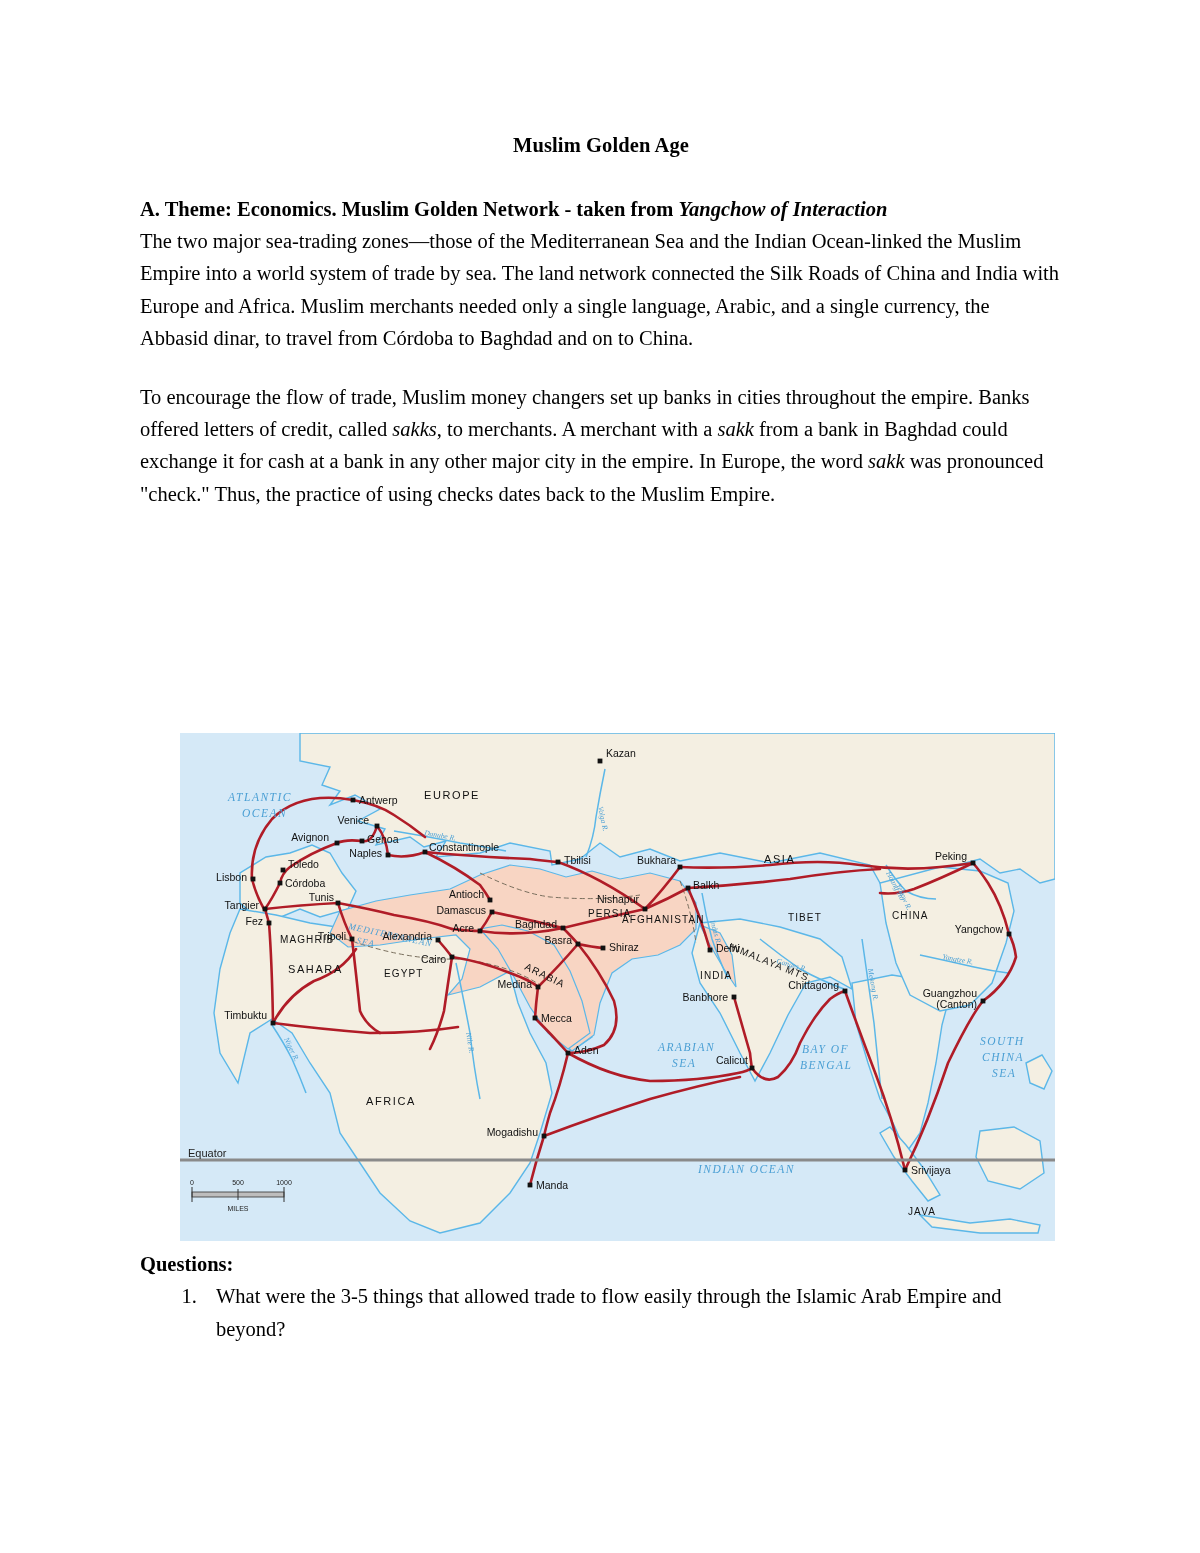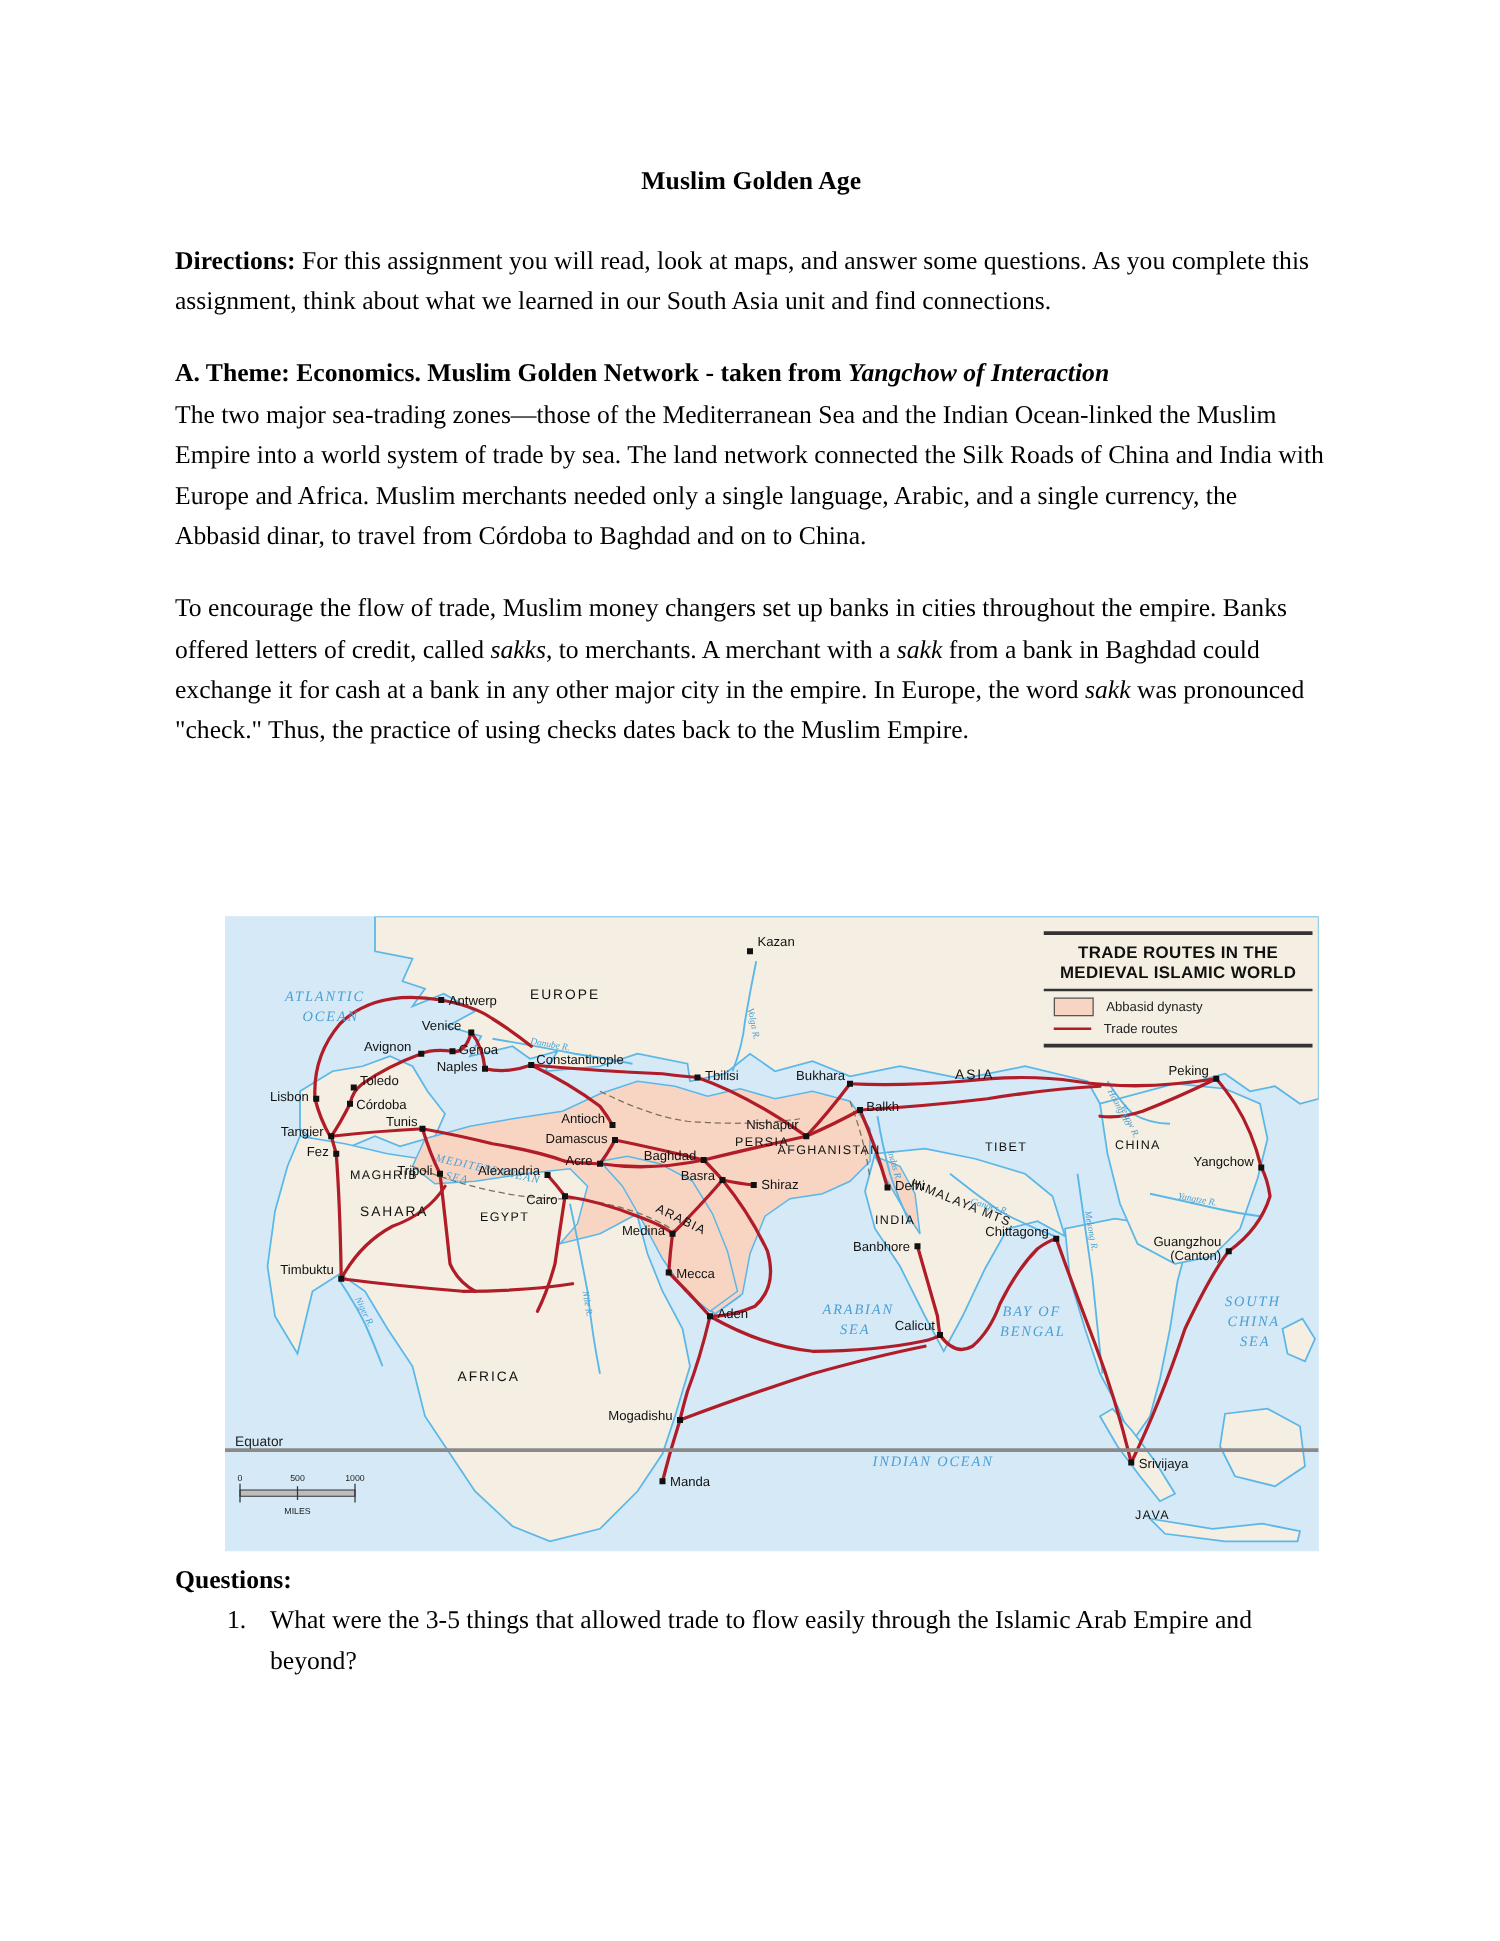--- a/index.html
+++ b/index.html
@@ -131,21 +131,20 @@
 </style>
 </head>
 <body>
 
 <div class="page">
 
   <div class="content">
 
     <div class="doc-title">Muslim Golden Age</div>
 
-    <p class="para"><span class="b">Directions:</span><span> For this assignment you will read, look at maps, and answer some questions.  As you complete this assignment, think about what we learned in our South Asia unit and find connections.</span></p>
 
     <div class="block-a">
       <div class="section-head"><span>A. Theme:  Economics. Muslim Golden Network - taken from </span><span class="i">Yangchow of Interaction</span></div>
       <p class="para tight">The two major sea-trading zones—those of the Mediterranean Sea and the Indian Ocean-linked the Muslim Empire into a world system of trade by sea. The land network connected the Silk Roads of China and India with Europe and Africa. Muslim merchants needed only a single language, Arabic, and a single currency, the Abbasid dinar, to travel from Córdoba to Baghdad and on to China.</p>
     </div>
 
     <p class="para"><span>To encourage the flow of trade, Muslim money changers set up banks in cities throughout the empire. Banks offered letters of credit, called </span><span class="i">sakks</span><span>, to merchants. A merchant with a </span><span class="i">sakk</span><span> from a bank in Baghdad could exchange it for cash at a bank in any other major city in the empire. In Europe, the word </span><span class="i">sakk</span><span> was pronounced "check." Thus, the practice of using checks dates back to the Muslim Empire.</span></p>
 
   </div>
 
@@ -481,39 +480,20 @@
             <rect x="826.6" y="198.6" width="4.8" height="4.8" class="city"></rect>
             <text x="823" y="200" class="clbl" text-anchor="end">Yangchow</text>
           </g>
           <g>
             <rect x="790.6" y="127.6" width="4.8" height="4.8" class="city"></rect>
             <text x="787" y="127" class="clbl" text-anchor="end">Peking</text>
           </g>
         </g>
     </svg>
 
-    <div class="legend">
-      <div class="rule"></div>
-      <div class="legend-title">
-        <div>TRADE ROUTES IN THE</div>
-        <div>MEDIEVAL ISLAMIC WORLD</div>
-      </div>
-      <div class="rule thin"></div>
-      <div class="legend-rows">
-        <div class="legend-row">
-          <span class="sw-box"></span>
-          <span>Abbasid dynasty</span>
-        </div>
-        <div class="legend-row">
-          <span class="sw-line"></span>
-          <span>Trade routes</span>
-        </div>
-      </div>
-      <div class="rule"></div>
-    </div>
   </div>
 
   <div class="questions">
     <div class="q-head">Questions:</div>
     <ol>
       <li>What were the 3-5 things that allowed trade to flow easily through the Islamic Arab Empire and beyond?</li>
     </ol>
   </div>
 
 </div>

